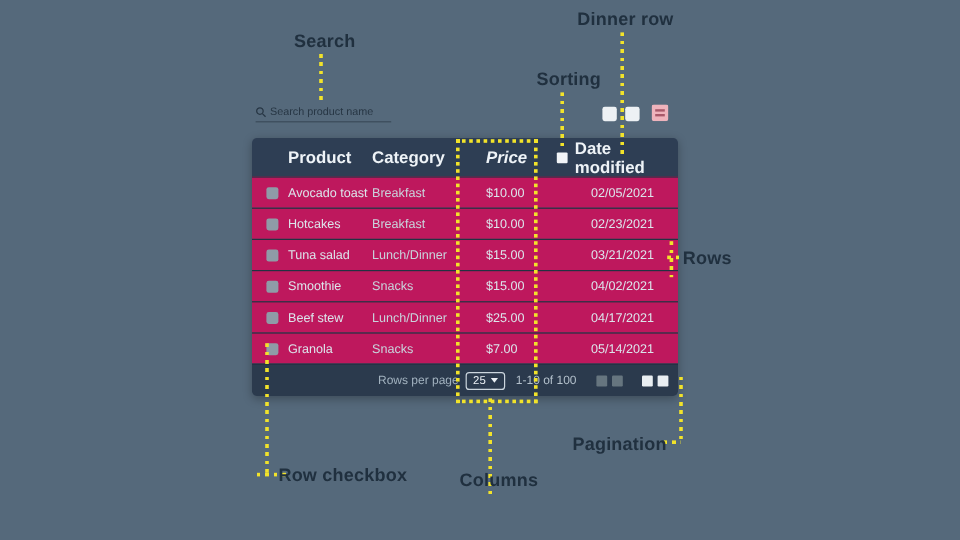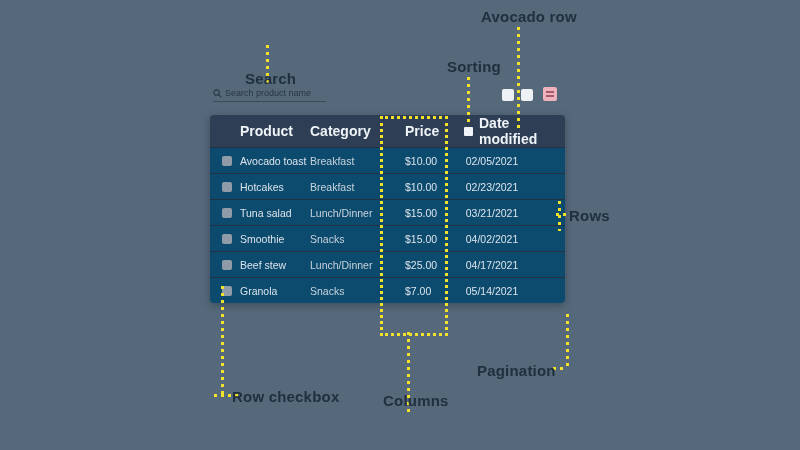--- a/index.html
+++ b/index.html
@@ -32,49 +32,49 @@
   .tb-icon.pink{top:87px;width:14px;height:14px;background:#eeb3bc;
     background-image:linear-gradient(#a8596a 0 0),linear-gradient(#a8596a 0 0);
     background-size:8px 2px,8px 2px;background-position:3px 4px,3px 8px;background-repeat:no-repeat;}
 
   
   .table{position:absolute;left:210px;top:115px;width:355px;z-index:1;
     border-radius:4px;overflow:hidden;box-shadow:0 2px 8px rgba(0,0,0,.28);}
   .thead{height:32px;background:#2e3e54;display:grid;
     grid-template-columns:30px 70px 95px 46px 1fr;align-items:center;
     color:#eef3f7;font-size:14px;font-weight:700;}
-  .h-price{text-align:right;padding-right:14px;}
+  .h-price{text-align:right;padding-right:14px;font-style:italic;}
   .h-date{display:flex;align-items:center;gap:6px;padding-left:13px;}
   .sort-icon{width:9px;height:9px;background:#f2f5f8;border-radius:1px;flex:0 0 auto;}
-  .trow{height:26px;background:#0c4a6e;display:grid;
+  .trow{height:26px;background:#be185d;display:grid;
     grid-template-columns:30px 70px 95px 46px 1fr;align-items:center;
     color:#dce4eb;font-size:10.5px;border-top:1px solid #233142;box-sizing:border-box;}
   .cb-cell{padding-left:12px;display:flex;align-items:center;}
   .checkbox{width:10px;height:10px;background:#8f9ba7;border-radius:2px;display:inline-block;}
   .cell.category{color:#c9d3dc;}
-  .cell.date{text-align:center;padding-right:32px;}
+  .cell.date{text-align:right;padding-right:20px;}
   .tfoot{height:27px;background:#2b3a4d;border-top:1px solid #233142;box-sizing:border-box;
     display:flex;align-items:center;color:#a2b2bf;font-size:10px;padding-left:105px;}
   .rpp-select{display:inline-flex;align-items:center;gap:4px;margin-left:6px;
     border:1px solid #ccd6de;border-radius:3px;padding:1px 5px;color:#e9eff4;font-size:9.5px;}
   .caret{width:0;height:0;border-left:3px solid transparent;border-right:3px solid transparent;
     border-top:4px solid #e9eff4;}
   .range{margin-left:9px;color:#b3c0cb;}
   .pg{width:9px;height:9px;border-radius:1px;display:inline-block;}
   .pg-disabled{background:#66757f;}
   .pg-active{background:#e9eef2;}
   .pg.m17{margin-left:17px;} .pg.m4{margin-left:4px;} .pg.m16{margin-left:16px;}
 </style>
 </head>
 <body>
 
 <div class="canvas">
 
-  <div class="ann" style="left:245px;top:26px;margin-top:44px;">Search</div>
-  <div class="ann" style="left:481px;top:8px;">Avocado row</div>
+  <div class="ann" style="left:245px;top:26px;">Search</div>
+  <div class="ann" style="left:481px;top:8px;">Dinner row</div>
   <div class="ann" style="left:447px;top:58px;">Sorting</div>
   <div class="ann" style="left:569px;top:207px;">Rows</div>
   <div class="ann" style="left:477px;top:362px;">Pagination</div>
   <div class="ann" style="left:232px;top:388px;">Row checkbox</div>
   <div class="ann" style="left:383px;top:392px;">Columns</div>
 
   <div class="vline" style="left:266px;top:45px;height:40px;"></div>
   <div class="vline" style="left:517px;top:27px;height:103px;"></div>
   <div class="vline" style="left:467px;top:77px;height:48px;"></div>
   <div class="vline" style="left:558px;top:201px;height:30px;"></div>
@@ -164,16 +164,28 @@
     <div class="trow">
       <span class="cb-cell">
           <span class="checkbox"></span>
         </span>
       <span class="cell product">Granola</span>
       <span class="cell category">Snacks</span>
       <span class="cell price">$7.00</span>
       <span class="cell date">05/14/2021</span>
     </div>
 
+    <div class="tfoot">
+      <span>Rows per page</span>
+      <span class="rpp-select">
+        <span>25</span>
+        <span class="caret"></span>
+      </span>
+      <span class="range">1-10 of 100</span>
+      <span class="pg pg-disabled m17"></span>
+      <span class="pg pg-disabled m4"></span>
+      <span class="pg pg-active m16"></span>
+      <span class="pg pg-active m4"></span>
+    </div>
 
   </div>
 
 </div>
 
 </body></html>

